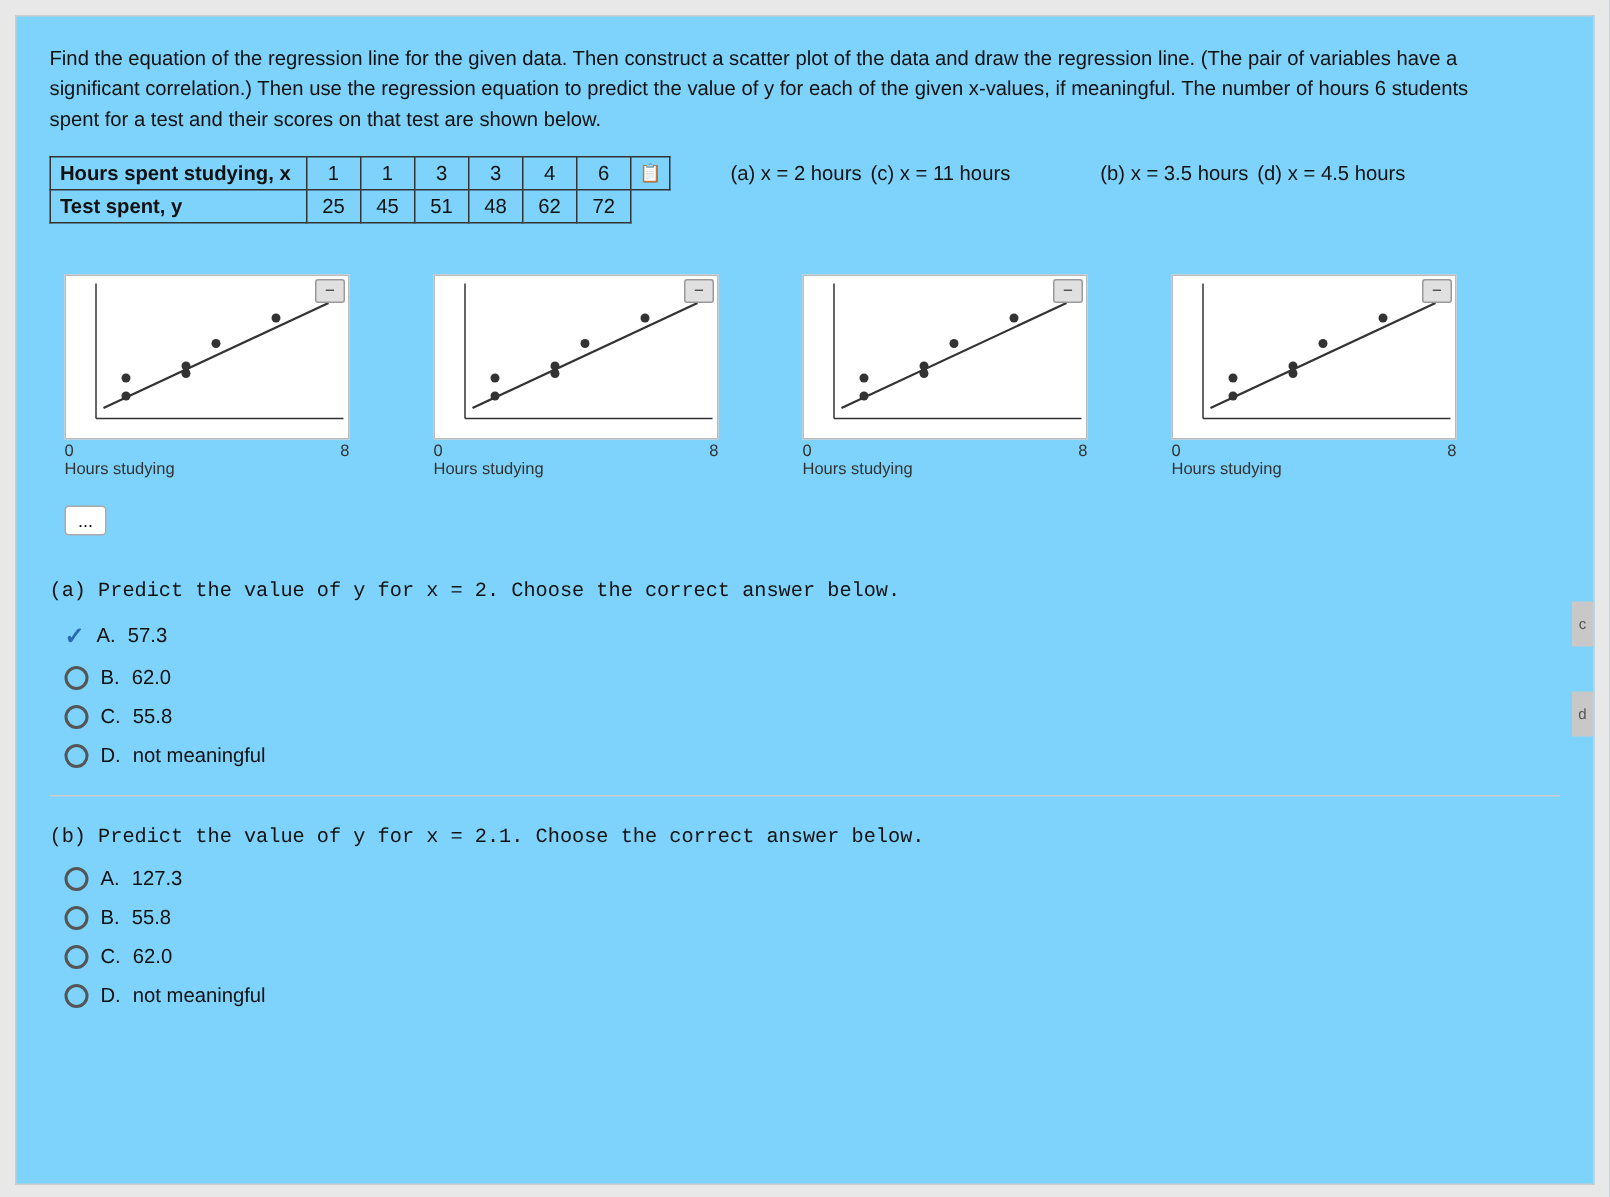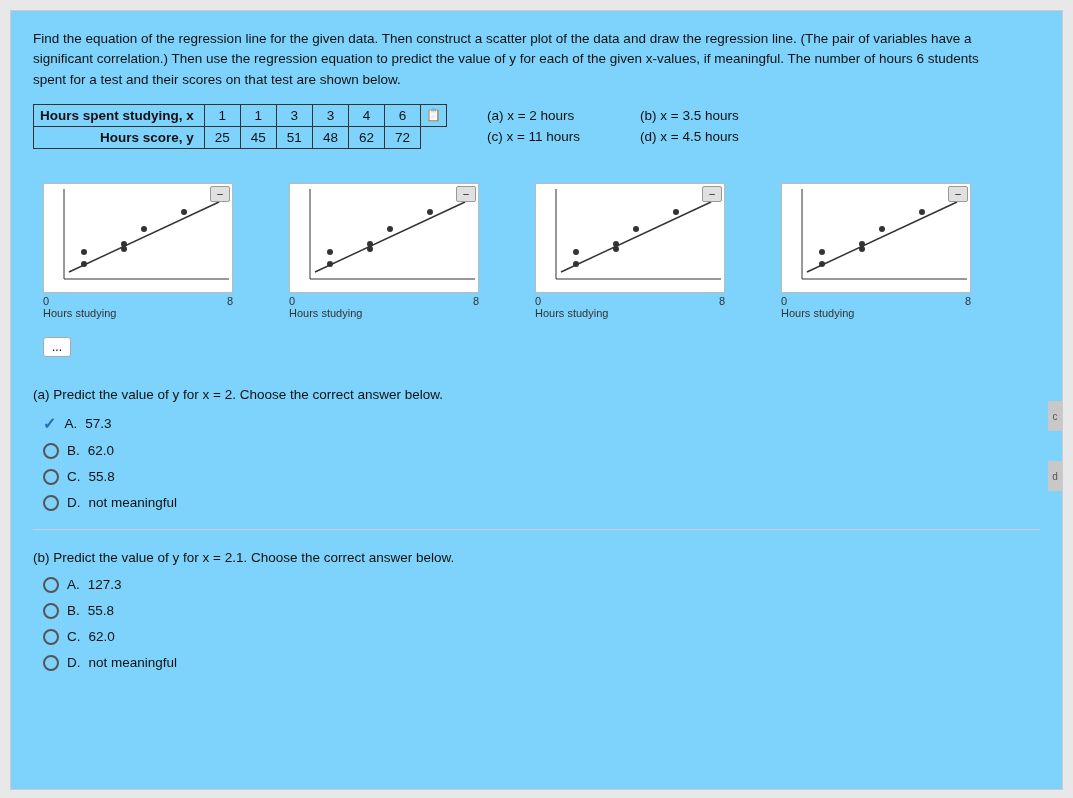--- a/index.html
+++ b/index.html
@@ -34,39 +34,39 @@
       margin-bottom: 16px;
     }
     .data-table td, .data-table th {
       border: 1px solid #333;
       padding: 3px 10px;
       font-size: 13.5px;
       text-align: center;
     }
     .data-table .row-label {
       font-weight: bold;
-      text-align: right;
+      text-align: left;
       padding-left: 6px;
       white-space: nowrap;
     }
     .table-and-options {
       display: flex;
       align-items: flex-start;
       gap: 40px;
       margin-bottom: 18px;
     }
     .xy-options {
       display: flex;
       gap: 60px;
       font-size: 13.5px;
       padding-top: 4px;
     }
     .xy-options .col {
       display: flex;
-      flex-direction: column;
+      flex-direction: row;
       gap: 6px;
     }
     
     .charts-row {
       display: flex;
       gap: 36px;
       margin-bottom: 18px;
       padding: 0 10px;
     }
     .chart-container {
@@ -115,20 +115,21 @@
     
     .scatter-svg {
       width: 190px;
       height: 110px;
     }
     
     .question-text {
       font-size: 13.5px;
       margin-bottom: 12px;
       margin-top: 20px;
+      font-family: Liberation Mono, monospace;
     }
     
     .radio-group {
       display: flex;
       flex-direction: column;
       gap: 10px;
       margin-bottom: 18px;
       padding-left: 10px;
     }
     .radio-option {
@@ -200,21 +201,21 @@
         <td class="row-label">Hours spent studying, x</td>
         <td>1</td>
         <td>1</td>
         <td>3</td>
         <td>3</td>
         <td>4</td>
         <td>6</td>
         <td style="border:1px solid #333; padding:2px 5px; cursor:pointer; font-size:12px;">📋</td>
       </tr>
       <tr>
-        <td class="row-label">Hours score, y</td>
+        <td class="row-label">Test spent, y</td>
         <td>25</td>
         <td>45</td>
         <td>51</td>
         <td>48</td>
         <td>62</td>
         <td>72</td>
       </tr>
     </tbody>
       </table>
 

